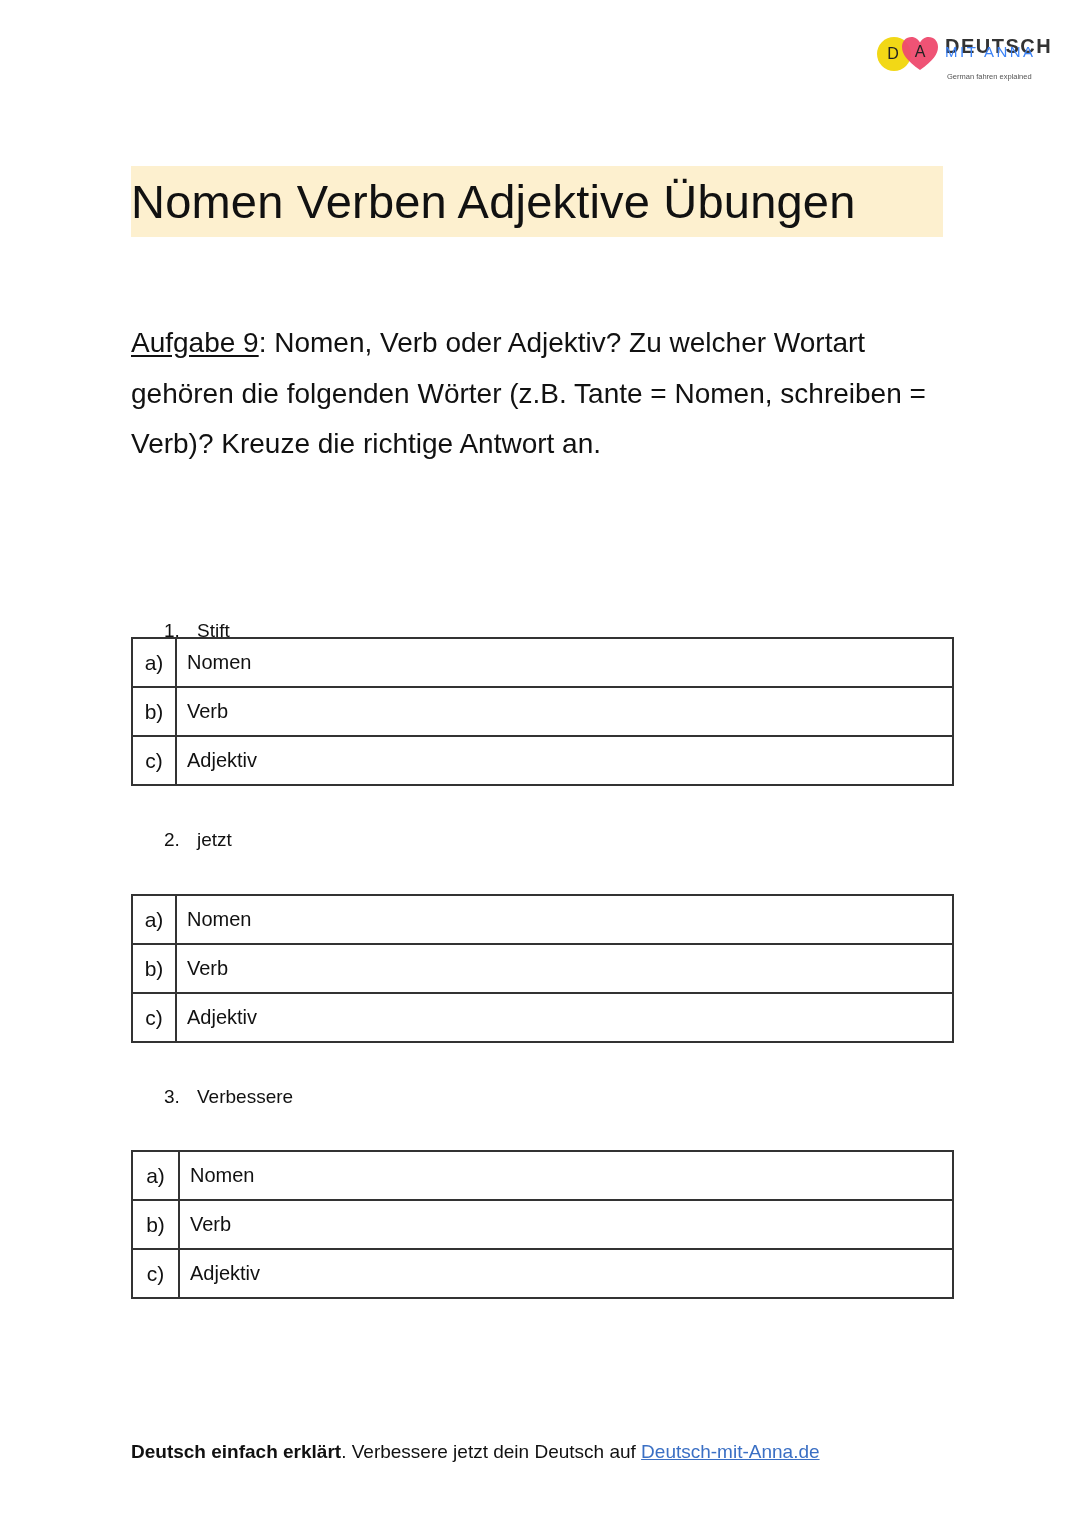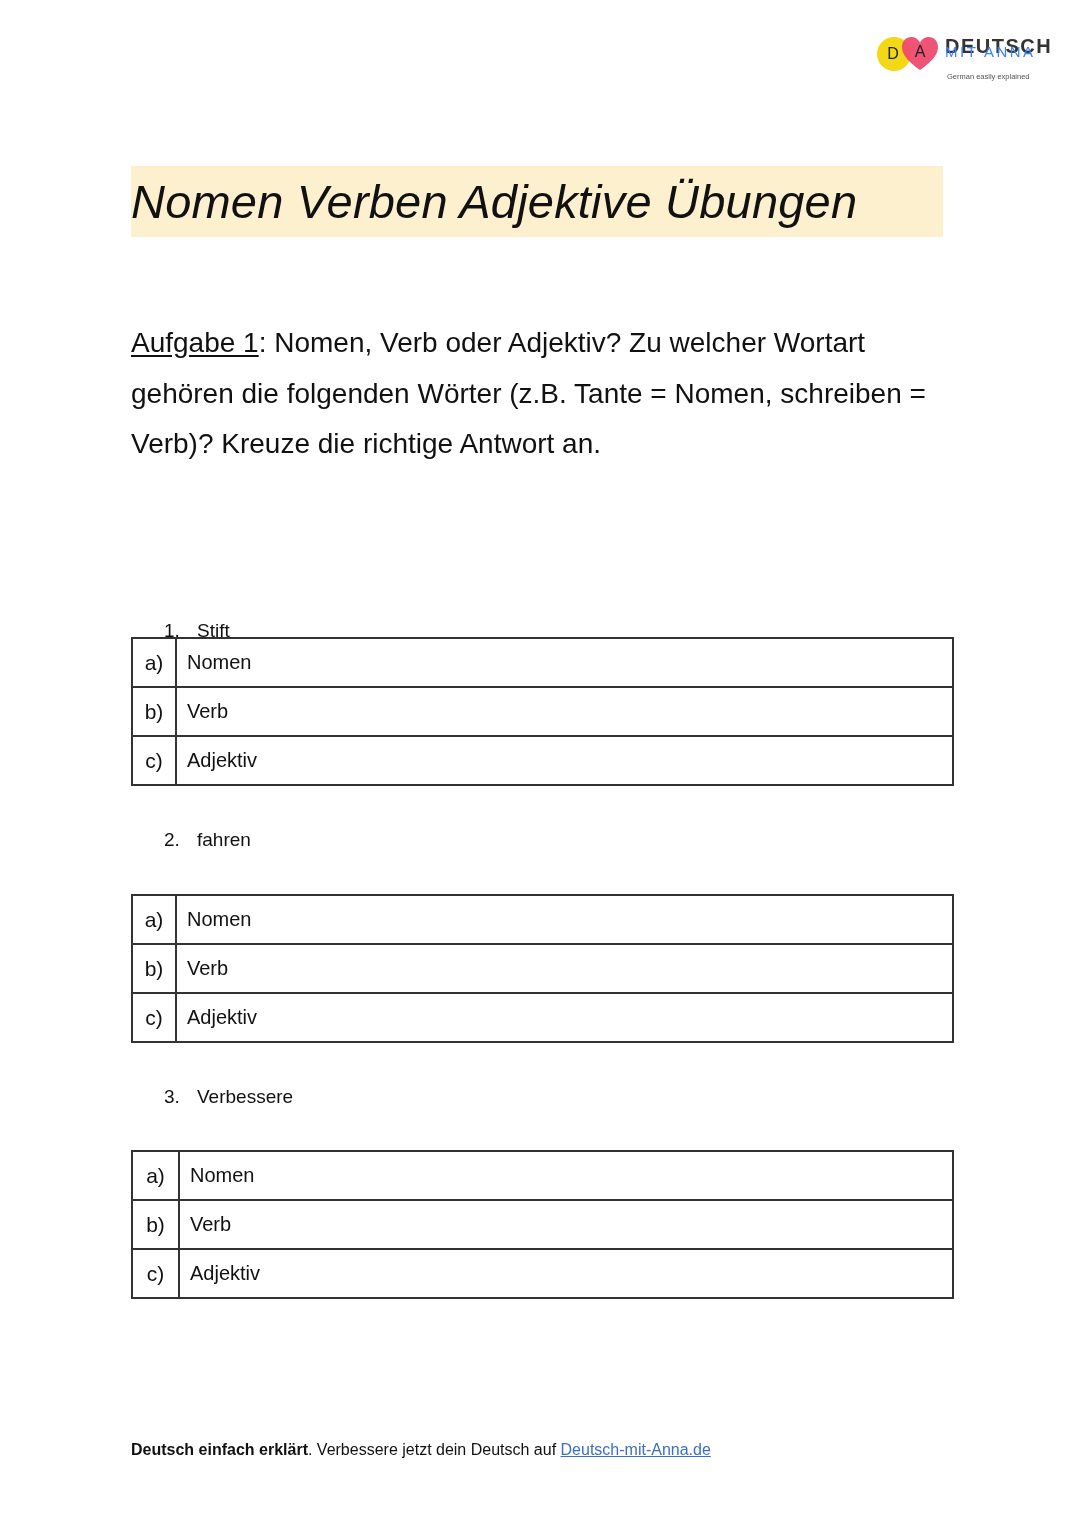--- a/index.html
+++ b/index.html
@@ -44,48 +44,48 @@
     border: 2px solid #333;
   }
   table.opts td {
     border: 2px solid #333; height: 47px; padding: 0; font-size: 20px; color: #111;
   }
   table.opts td.letter { width: 42px; text-align: center; font-size: 21px; }
   table.opts td.text { padding-left: 10px; border-radius: 9px; }
   table.opts td.letter.wide { width: 45px; }
 
   .footer {
-    position: absolute; left: 131px; top: 1441px; font-size: 16px; color: #111; white-space: nowrap;
+    position: absolute; left: 131px; top: 1441px; font-size: 19px; color: #111; white-space: nowrap;
   }
   .footer b { font-weight: bold; }
   .footer a { color: #3a6fc4; text-decoration: underline; }
 </style>
 </head>
 <body>
 
 <div class="logo">
   <div class="logo-circle">
       <span>D</span>
     </div>
   <div class="logo-heart">
     <svg width="38" height="36" viewBox="0 0 38 36">
       <path d="M19 34 C6 25 1 18 1 11 C1 5 5 1 10.5 1 C14.5 1 17.5 3.5 19 6.5 C20.5 3.5 23.5 1 27.5 1 C33 1 37 5 37 11 C37 18 32 25 19 34 Z" fill="#ee4a6e" fill-opacity="0.95"></path>
     </svg>
     <span>A</span>
   </div>
   <div class="logo-text-1">DEUTSCH</div>
   <div class="logo-text-2">MIT ANNA</div>
-  <div class="logo-text-3">German easily explained</div>
+  <div class="logo-text-3">German fahren explained</div>
 </div>
 
 <div class="title-band"></div>
-<h1 class="title" style="margin:0;font-weight:normal;font-style:italic;">Nomen Verben Adjektive Übungen</h1>
+<h1 class="title" style="margin:0;font-weight:normal;">Nomen Verben Adjektive Übungen</h1>
 
 <div class="task">
-  <u>Aufgabe 1</u><span>: Nomen, Verb oder Adjektiv? Zu welcher Wortart gehören die folgenden Wörter (z.B. Tante = Nomen, schreiben = Verb)? Kreuze die richtige Antwort an.</span>
+  <u>Aufgabe 9</u><span>: Nomen, Verb oder Adjektiv? Zu welcher Wortart gehören die folgenden Wörter (z.B. Tante = Nomen, schreiben = Verb)? Kreuze die richtige Antwort an.</span>
 </div>
 
 <div class="q-label" style="top:572px;margin-top:48px;">
   <span class="num">1.</span><span>Stift</span>
 </div>
 <table class="opts" style="top:637px;">
   <tbody>
       <tr>
     <td class="letter">a)</td>
     <td class="text">Nomen</td>
@@ -95,21 +95,21 @@
     <td class="text">Verb</td>
   </tr>
   <tr>
     <td class="letter">c)</td>
     <td class="text">Adjektiv</td>
   </tr>
 </tbody>
   </table>
 
 <div class="q-label" style="top:829px;">
-  <span class="num">2.</span><span>fahren</span>
+  <span class="num">2.</span><span>jetzt</span>
 </div>
 <table class="opts" style="top:894px;">
   <tbody>
       <tr>
     <td class="letter">a)</td>
     <td class="text">Nomen</td>
   </tr>
   <tr>
     <td class="letter">b)</td>
     <td class="text">Verb</td>

